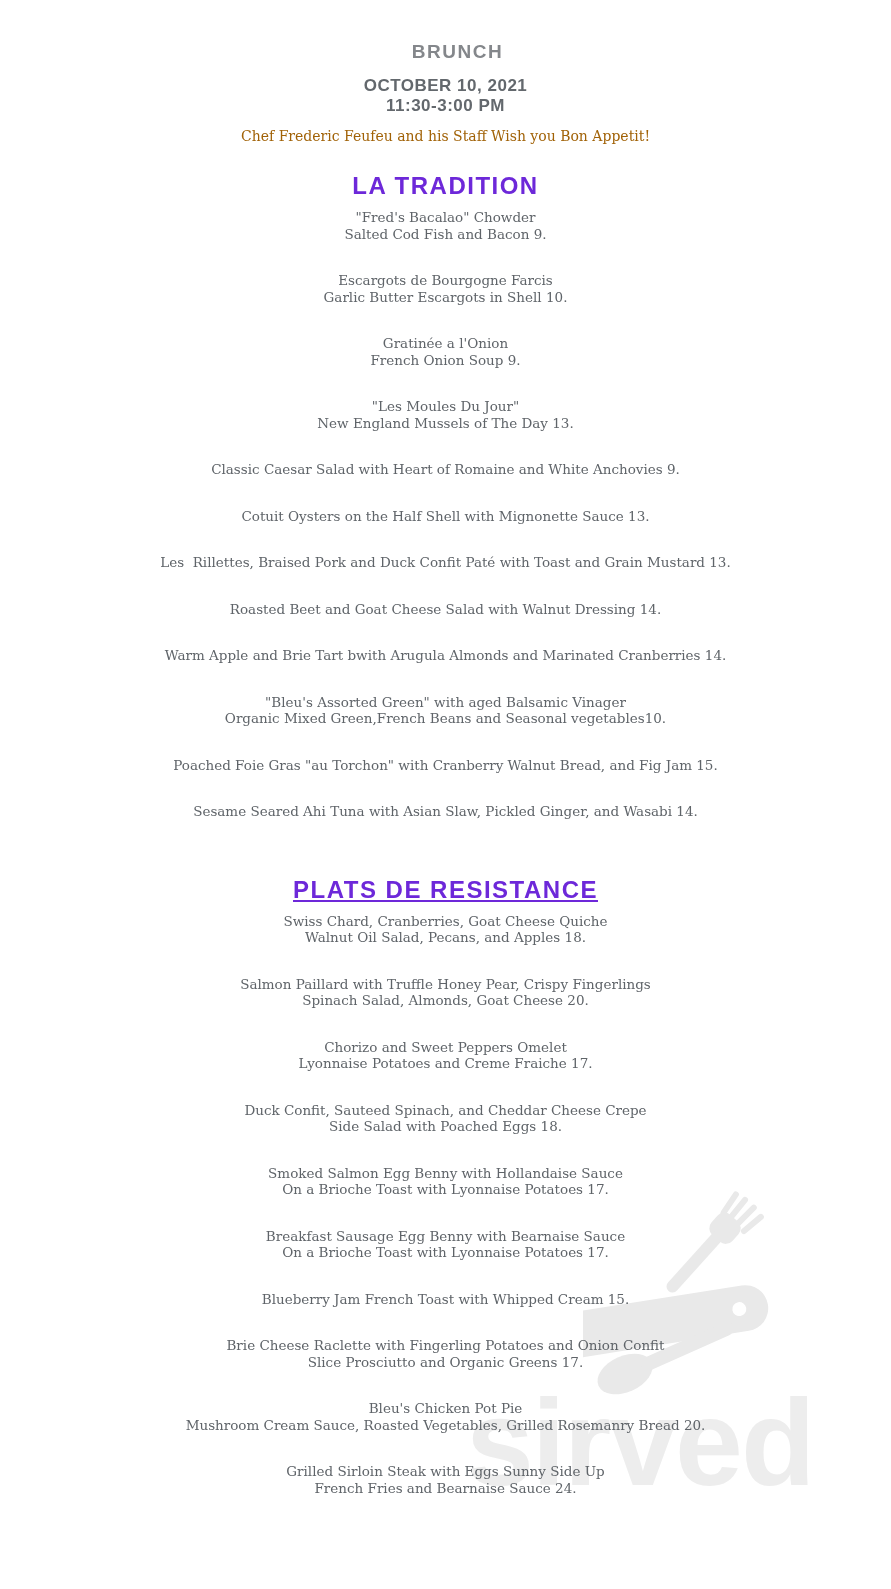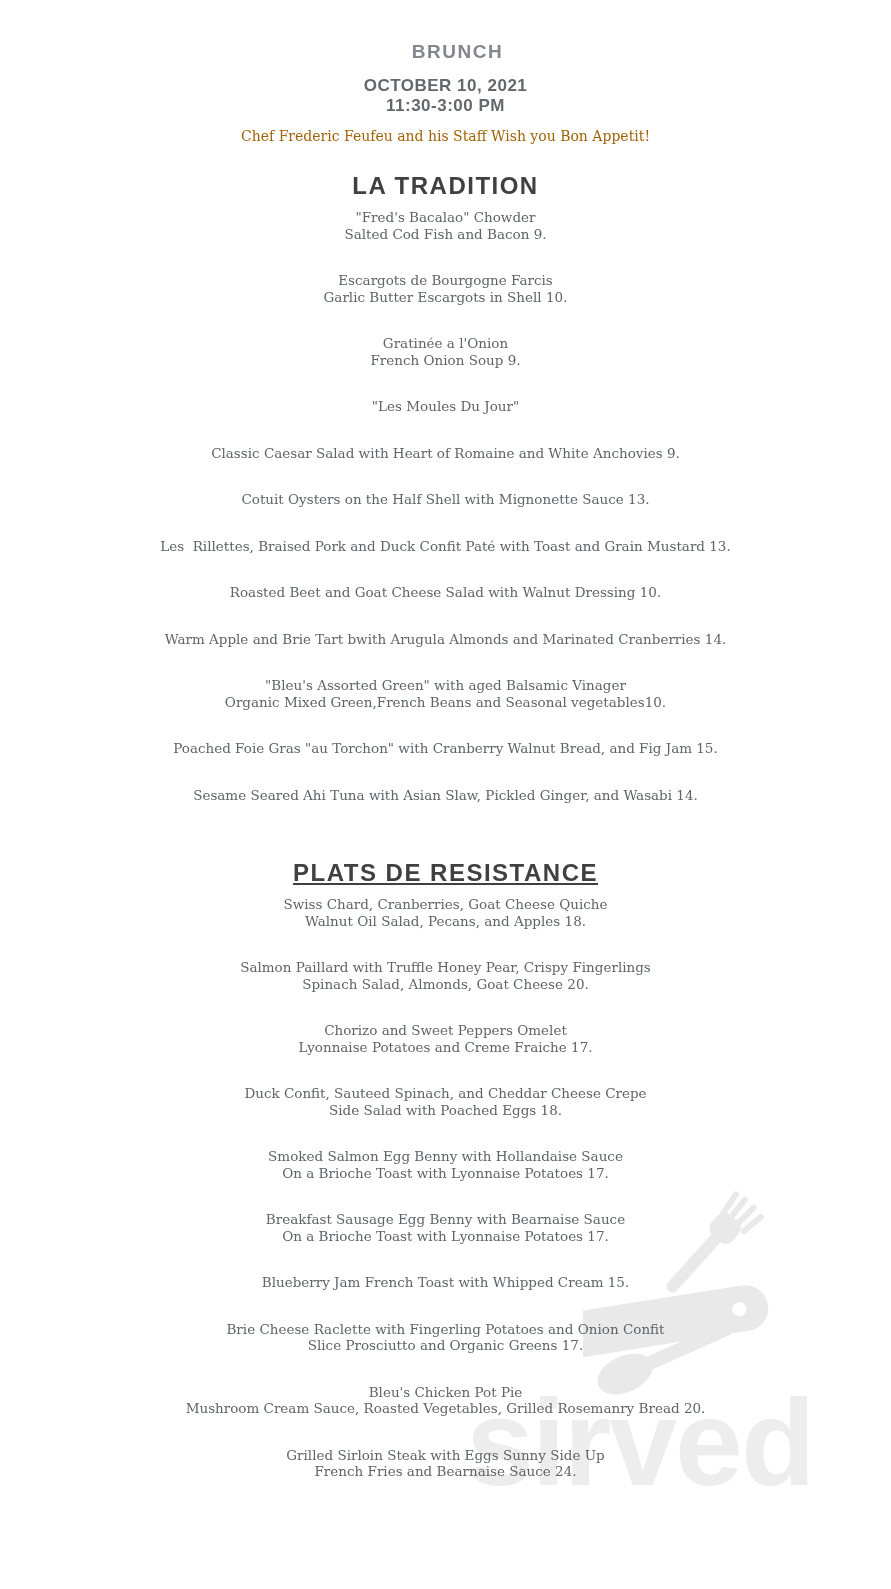--- a/index.html
+++ b/index.html
@@ -44,21 +44,21 @@
     font-size: 14px;
     color: #a16207;
     margin: 0;
     line-height: 17px;
   }
   .section-heading {
     font-family: "Liberation Sans", sans-serif;
     font-weight: bold;
     font-size: 24px;
     letter-spacing: 1.5px;
-    color: #404040;
+    color: #6d28d9;
     margin: 27px 0 9px 0;
   }
   .menu-section + .menu-section .section-heading {
     margin-top: 56px;
     text-decoration: underline;
   }
   .menu-item {
     margin: 0 0 30px 0;
   }
   .item-line {
@@ -139,32 +139,33 @@
           <div class="menu-item">
             <div class="item-line">Escargots de Bourgogne Farcis</div>
             <div class="item-line">Garlic Butter Escargots in Shell 10.</div>
           </div>
           <div class="menu-item">
             <div class="item-line">Gratinée a l'Onion</div>
             <div class="item-line">French Onion Soup 9.</div>
           </div>
           <div class="menu-item">
             <div class="item-line">"Les Moules Du Jour"</div>
+            <div class="item-line">New England Mussels of The Day 13.</div>
           </div>
           <div class="menu-item">
             <div class="item-line">Classic Caesar Salad with Heart of Romaine and White Anchovies 9.</div>
           </div>
           <div class="menu-item">
             <div class="item-line">Cotuit Oysters on the Half Shell with Mignonette Sauce 13.</div>
           </div>
           <div class="menu-item">
             <div class="item-line">Les  Rillettes, Braised Pork and Duck Confit Paté with Toast and Grain Mustard 13.</div>
           </div>
           <div class="menu-item">
-            <div class="item-line">Roasted Beet and Goat Cheese Salad with Walnut Dressing 10.</div>
+            <div class="item-line">Roasted Beet and Goat Cheese Salad with Walnut Dressing 14.</div>
           </div>
           <div class="menu-item">
             <div class="item-line">Warm Apple and Brie Tart bwith Arugula Almonds and Marinated Cranberries 14.</div>
           </div>
           <div class="menu-item">
             <div class="item-line">"Bleu's Assorted Green" with aged Balsamic Vinager</div>
             <div class="item-line">Organic Mixed Green,French Beans and Seasonal vegetables10.</div>
           </div>
           <div class="menu-item">
             <div class="item-line">Poached Foie Gras "au Torchon" with Cranberry Walnut Bread, and Fig Jam 15.</div>

